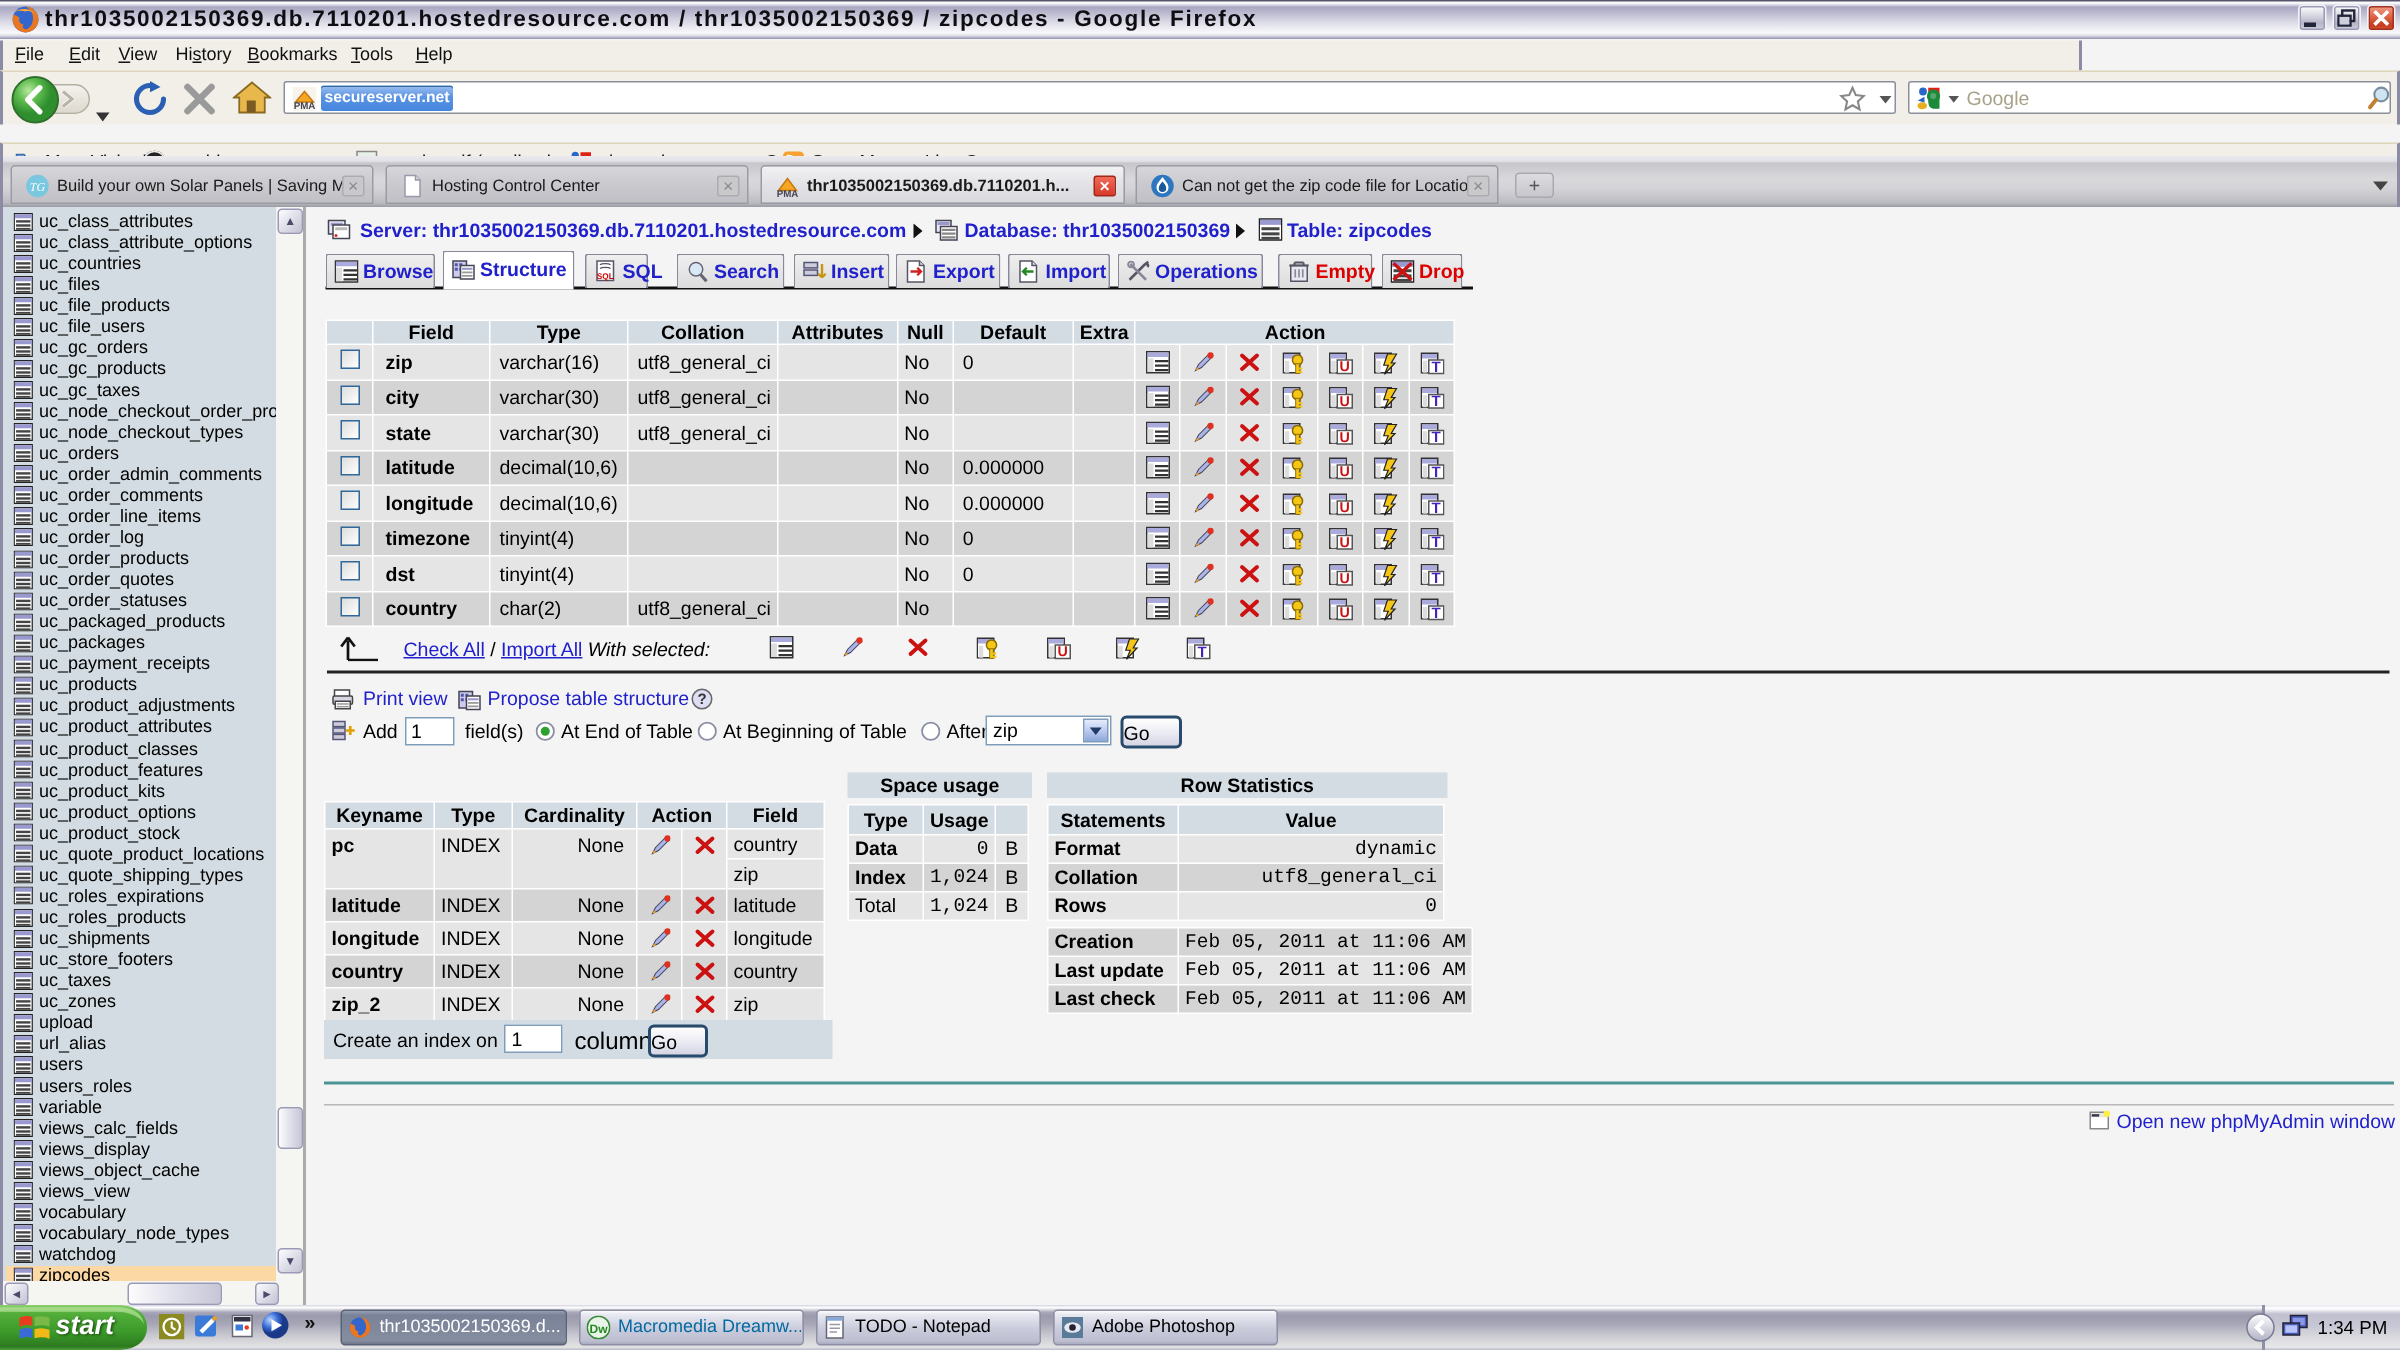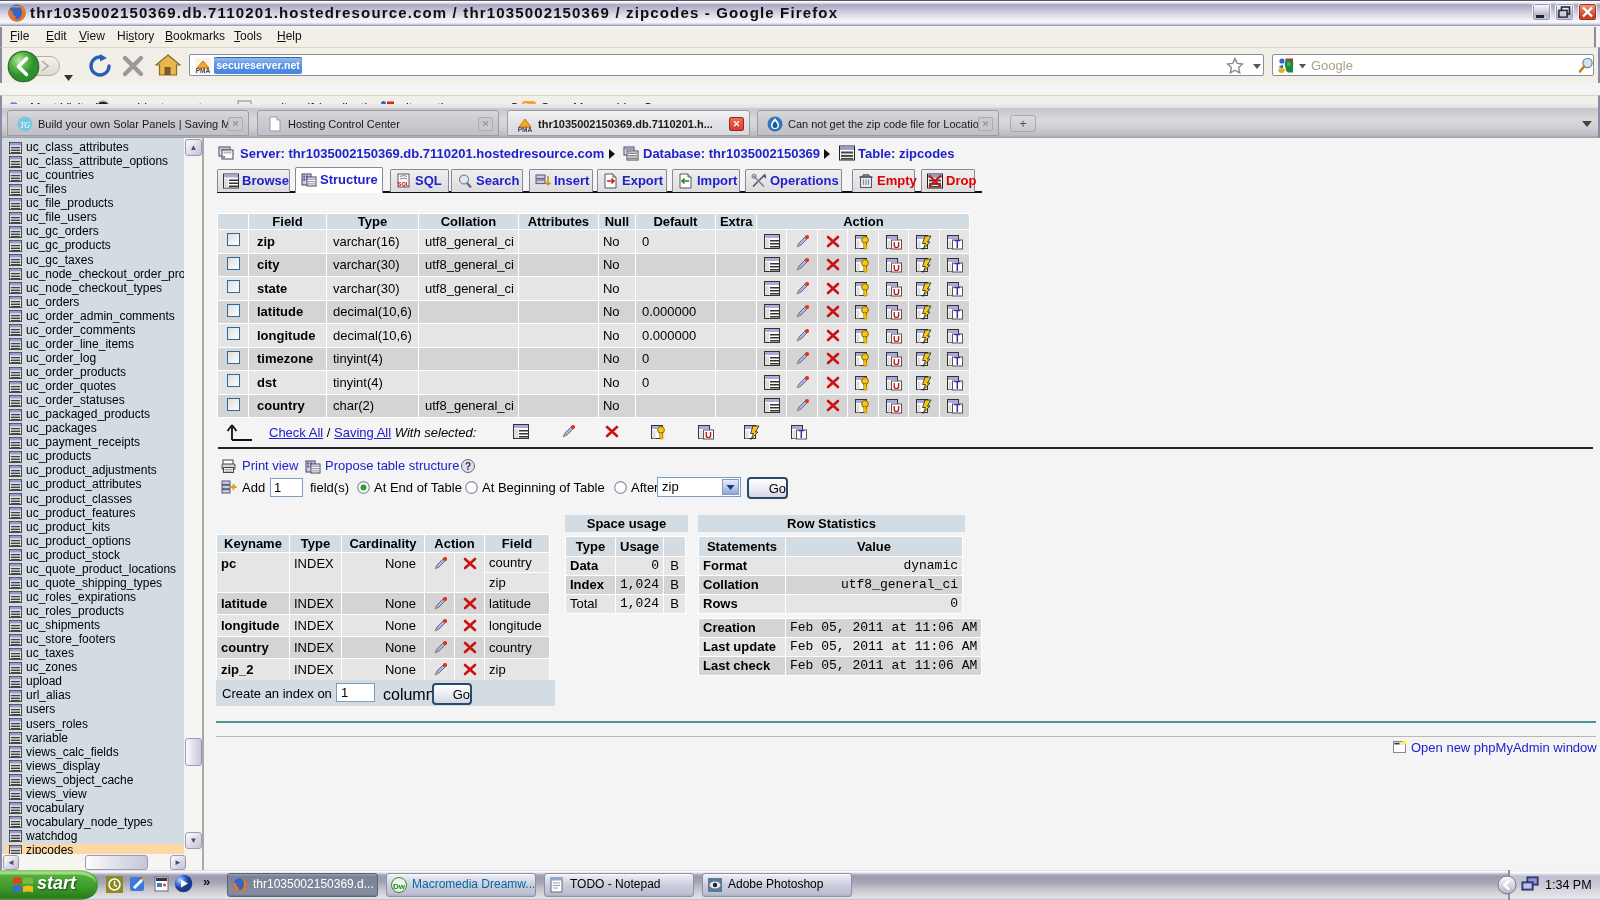--- a/index.html
+++ b/index.html
@@ -9,21 +9,21 @@
 
 #titlebar { left:0; top:0; width:1600px; height:26px;
   background:linear-gradient(180deg,#ffffff 0%,#f7f7fb 5%,#a8a7c2 15%,#b8b7cd 28%,#d3d2e0 48%,#ebebf2 70%,#f8f8fb 84%,#d9d9e4 92%,#9d9db8 98%);
   border-top:1px solid #55556e; }
 #titletext { left:30px; top:4px; font-size:15px; font-weight:bold; color:#0e0e12; letter-spacing:1.15px; }
 .winbtn { top:3px; width:19px; height:18px; border-radius:3px; border:1px solid #f2f2f6; }
 .winbtn.sil { background:linear-gradient(180deg,#fdfdfe 0%,#d7d7e2 40%,#b6b5c9 70%,#cfcfdc 100%); box-shadow:inset 0 0 0 1px #9a99b5; }
 .winbtn.red { background:linear-gradient(180deg,#f0a088 0%,#e06a4c 40%,#c83a20 80%,#d8542f 100%); box-shadow:inset 0 0 0 1px #a03020; }
 
 
-#menubar { left:0; top:27px; width:1596px; height:20px; background:#f1efe7; border-left:2px solid #8c8ba6; border-right:2px solid #8c8ba6; font-size:12px; color:#111; }
+#menubar { left:0; top:27px; width:1388px; height:20px; background:#f1efe7; border-left:2px solid #8c8ba6; border-right:2px solid #8c8ba6; font-size:12px; color:#111; }
 #menubar span.mi { position:absolute; top:2px; }
 #menubar u { text-decoration:underline; }
 
 
 #navbar { left:0; top:47px; width:1600px; height:36px; background:#f1efe7; border-top:1px solid #ddd5bc; border-left:2px solid #8c8ba6; border-right:2px solid #8c8ba6; }
 #urlbar { left:187px; top:6px; width:1075px; height:22px; background:#fff; border:1px solid #8a8f9a; border-radius:2px; }
 #urlchip { left:24px; top:2px; width:88px; height:17px; text-align:center; padding:2px 0 0 0; background:linear-gradient(180deg,#9dc1f0 0%,#5b93e3 45%,#4486dd 100%); box-shadow:inset 0 1px 0 #33689f; color:#fff; font-size:10.5px; font-weight:bold; border-radius:2px; }
 #urltext { left:118px; top:4px; font-size:11.5px; color:#0b0b0b; letter-spacing:-0.18px; white-space:nowrap; }
 #searchbox { left:1270px; top:6px; width:322px; height:22px; background:#fff; border:1px solid #8a8f9a; border-radius:2px; }
 
@@ -65,21 +65,21 @@
 table.pma th.h { height:14px; }
 table.pma2 { border-collapse:separate; background:#fff; }
 table.pma2 td { font-size:13px; padding:0 4px; height:17.9px; }
 table.idx td { height:18.8px !important; }
 table.idx th.h { height:17px !important; }
 table.pma2 th.h { background:#d3dce3; font-weight:bold; text-align:center; font-size:13px; height:19px; padding:0 4px; }
 th.h { background:#d3dce3; font-weight:bold; text-align:center; }
 td.lt { background:#e5e5e5; }
 td.dk { background:#d4d4d4; }
 .mono { font-family:"Liberation Mono", monospace; font-size:11px; white-space:nowrap; }
-.gobtn { background:linear-gradient(180deg,#ffffff 0%,#e8e8f2 60%,#d4d4e4 100%); border:2px solid #274a6d; border-radius:4px; font-size:13px; text-align:right; color:#000; }
+.gobtn { background:linear-gradient(180deg,#ffffff 0%,#e8e8f2 60%,#d4d4e4 100%); border:2px solid #274a6d; border-radius:4px; font-size:13px; text-align:left; color:#000; }
 .tin { background:#fff; border:1px solid #7f9db9; font-size:13px; }
 
 
 #taskbar { left:0; top:870px; width:1600px; height:30px;
   background:linear-gradient(180deg,#d4d4e0 0%,#ffffff 6%,#a8a8ba 16%,#9b9bad 24%,#a6a6b6 42%,#c2c2cc 62%,#d6d6da 80%,#e3e3e5 94%,#b4bac8 100%); }
 </style></head><body>
 
 <svg width="0" height="0" style="position:absolute">
     <defs>
 <g id="tblico">
@@ -598,21 +598,21 @@
           <use href="#browseico"></use>
         </svg>
         <span style="position:absolute;left:24px;top:3px">Browse</span>
       </div>
 <div class="abs ptab on" style="left:89px;width:88px;color:#2121cc">
         <svg class="ic" width="16" height="16">
           <use href="#propico"></use>
         </svg>
         <span style="position:absolute;left:24px;top:4px">Structure</span>
       </div>
-<div class="abs ptab" style="left:184px;width:59px;color:#2121cc">
+<div class="abs ptab" style="left:184px;width:42px;color:#2121cc">
         <svg class="ic" width="16" height="16">
           <rect x="2" y="1" width="11" height="13" fill="#fff" stroke="#556"></rect>
           <text x="7.5" y="13" font-size="5.5" font-weight="bold" fill="#c00" text-anchor="middle">SQL</text>
           <path d="M4 3.5 C5 2.5 10 2.5 11 3.5 M4 6 C5 5 10 5 11 6" stroke="#556" stroke-width="0.8" fill="none"></path>
         </svg>
         <span style="position:absolute;left:24px;top:3px">SQL</span>
       </div>
 <div class="abs ptab" style="left:245px;width:72px;color:#2121cc">
         <svg class="ic" width="16" height="16">
           <circle cx="7" cy="6.5" r="4.5" fill="#d8e8f4" stroke="#667"></circle>
@@ -943,21 +943,21 @@
               </svg></td>
             <td class="dk" style="text-align:center;padding:0"><svg width="16" height="16" style="vertical-align:middle">
                 <use href="#ttbl"></use>
               </svg></td>
           </tr>
         </tbody>
       </table>
 <svg class="abs" style="left:18px;top:285px" width="30" height="18">
         <path d="M8 17 L8 4 M8 2 L3.5 8 M8 2 L12.5 8 M8 17 L28 17" stroke="#111" stroke-width="1.8" fill="none"></path>
       </svg>
-<div class="abs" style="left:63px;top:287px;font-size:13px"><a class="pl" style="text-decoration:underline">Check All</a> / <a class="pl" style="text-decoration:underline">Saving All</a> <i>With selected:</i></div>
+<div class="abs" style="left:63px;top:287px;font-size:13px"><a class="pl" style="text-decoration:underline">Check All</a> / <a class="pl" style="text-decoration:underline">Import All</a> <i>With selected:</i></div>
 <svg class="abs" style="left:307px;top:286px" width="17" height="17">
         <use href="#browseico"></use>
       </svg>
 <svg class="abs" style="left:354px;top:286px" width="17" height="17">
         <use href="#pencilico"></use>
       </svg>
 <svg class="abs" style="left:398px;top:286px" width="17" height="17">
         <use href="#xico"></use>
       </svg>
 <svg class="abs" style="left:445px;top:286px" width="17" height="17">

